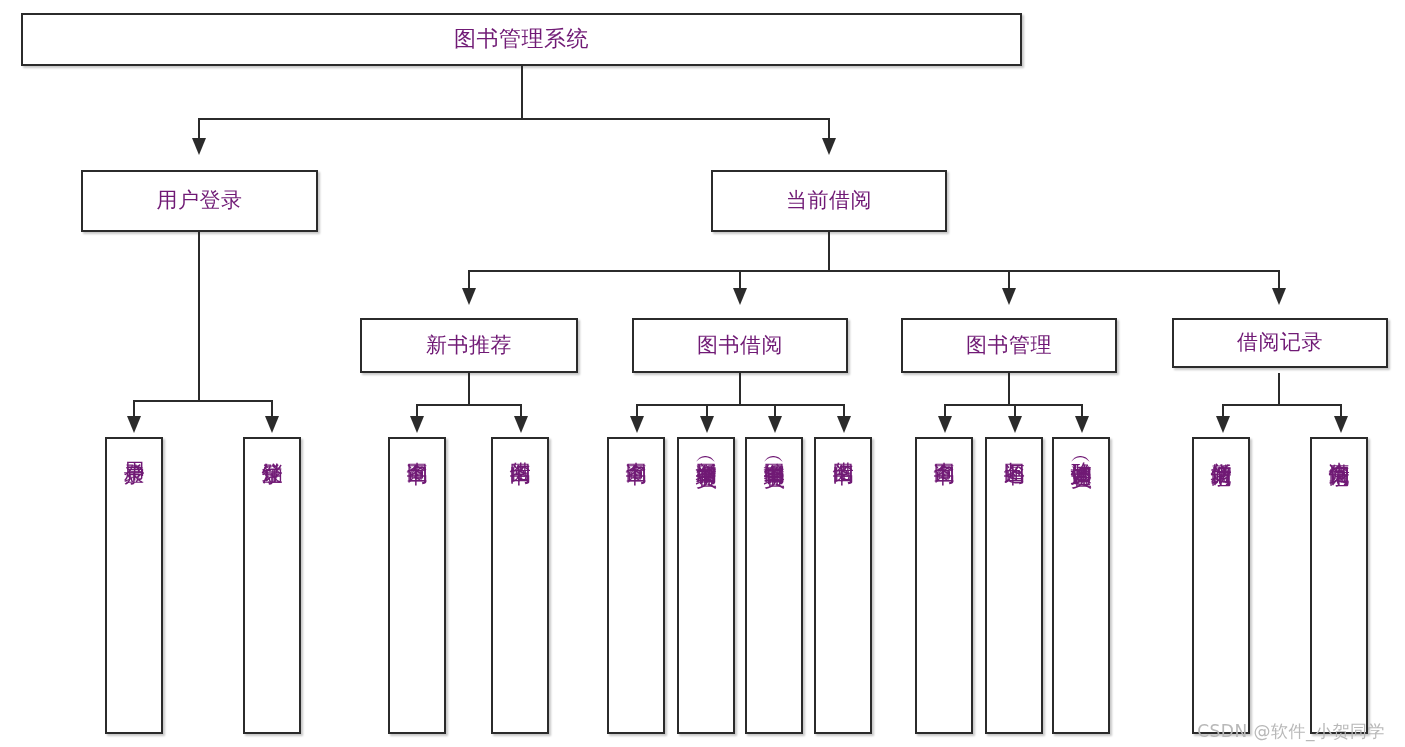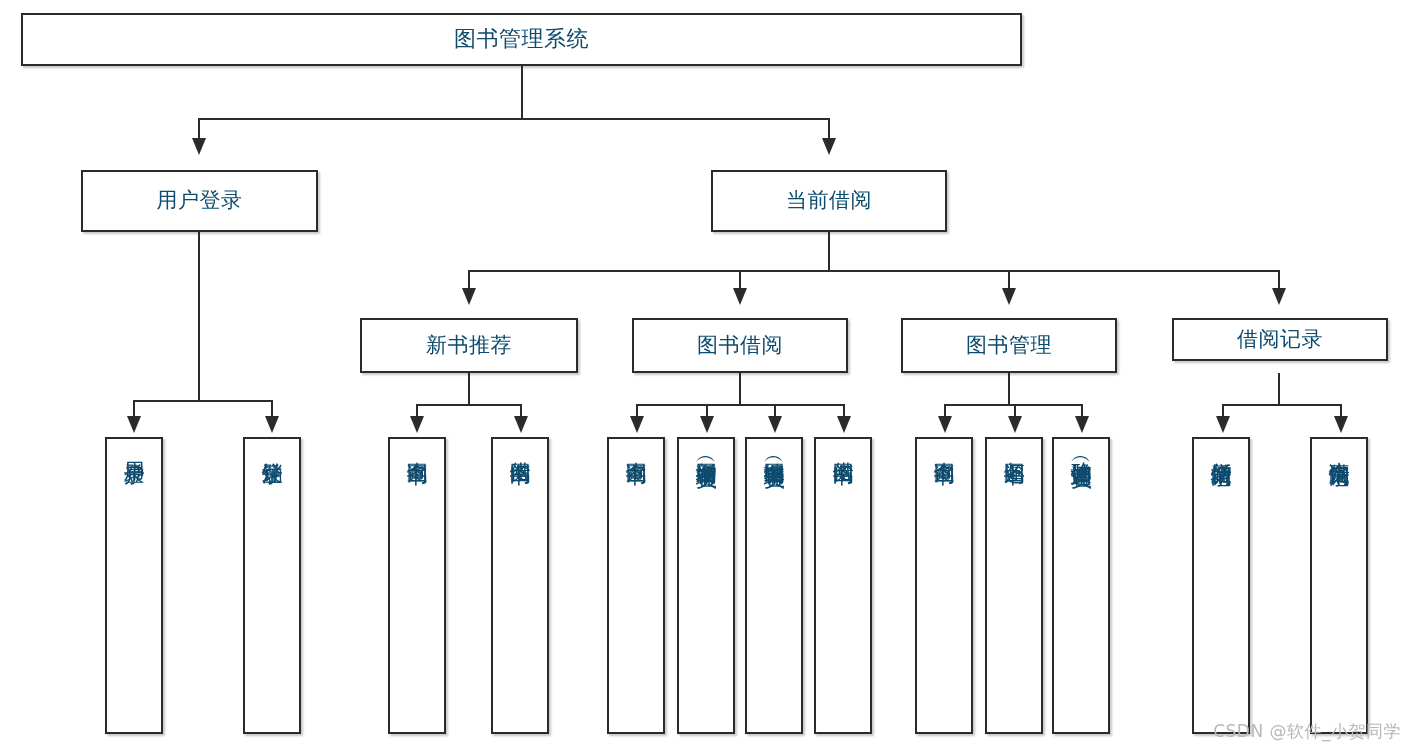--- a/index.html
+++ b/index.html
@@ -27,21 +27,21 @@
     display: flex;
     align-items: center;
     justify-content: center;
     color: #222222;
   }
   .node .label {
     font-size: 21px;
     line-height: 1.12;
     letter-spacing: 0.5px;
     white-space: nowrap;
-    color: #0c4a6e;
+    color: #701a75;
   }
   
   .node.root .label { font-size: 22px; }
   
   .node.leaf {
     align-items: flex-start;
     justify-content: center;
     padding-top: 6px;
   }
   .node.leaf .label {
@@ -64,21 +64,21 @@
     position: absolute;
     width: 0;
     height: 0;
     border-left: 7px solid transparent;
     border-right: 7px solid transparent;
     border-top: 17px solid #2b2b2b;
   }
   
   #watermark {
     position: absolute;
-    right: 4px;
+    right: 20px;
     bottom: 4px;
     font-size: 17px;
     color: #b8b8b8;
     white-space: nowrap;
     letter-spacing: 0.5px;
     pointer-events: none;
   }
 </style>
 </head>
 <body>
@@ -126,21 +126,21 @@
 
   <div class="node" style="left:360px; top:318px; width:218px; height:55px;">
     <span class="label">新书推荐</span>
   </div>
   <div class="node" style="left:632px; top:318px; width:216px; height:55px;">
     <span class="label">图书借阅</span>
   </div>
   <div class="node" style="left:901px; top:318px; width:216px; height:55px;">
     <span class="label">图书管理</span>
   </div>
-  <div class="node" style="left:1172px; top:318px; width:216px; height:43px;">
+  <div class="node" style="left:1172px; top:318px; width:216px; height:50px;">
     <span class="label">借阅记录</span>
   </div>
 
   <div class="vline" style="left:468px; top:373px; width:2px; height:31px;"></div>
   <div class="hline" style="left:416px; top:404px; width:106px; height:2px;"></div>
   <div class="vline" style="left:416px; top:404px; width:2px; height:18px;"></div>
   <div class="arrow" style="left:410px; top:416px;"></div>
   <div class="vline" style="left:520px; top:404px; width:2px; height:18px;"></div>
   <div class="arrow" style="left:514px; top:416px;"></div>
 

